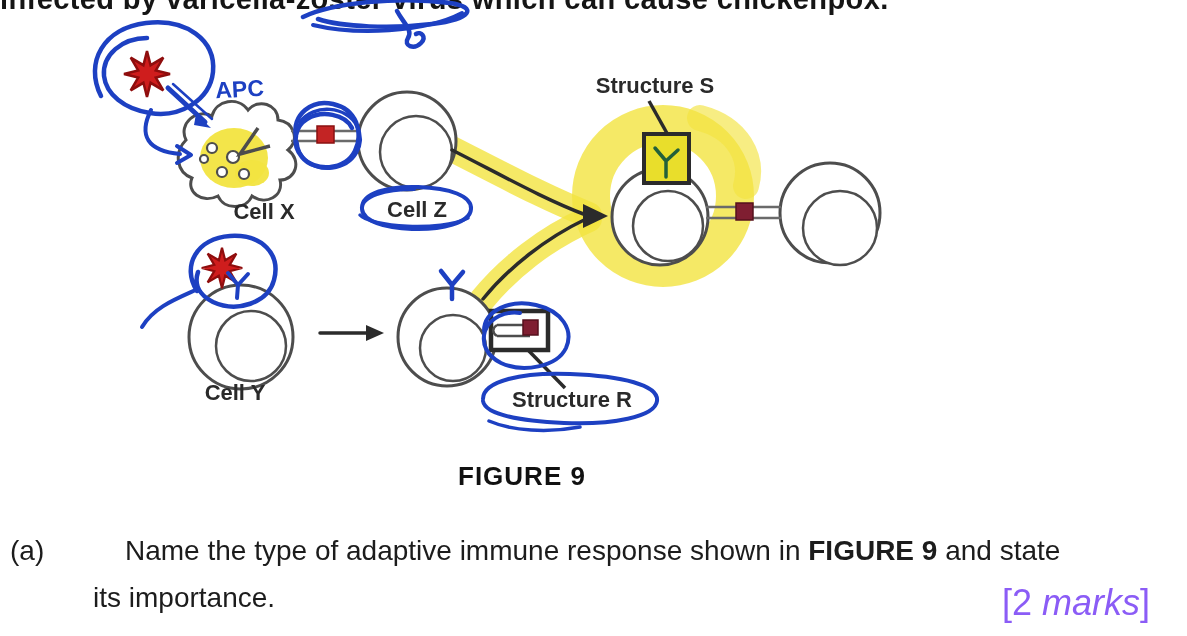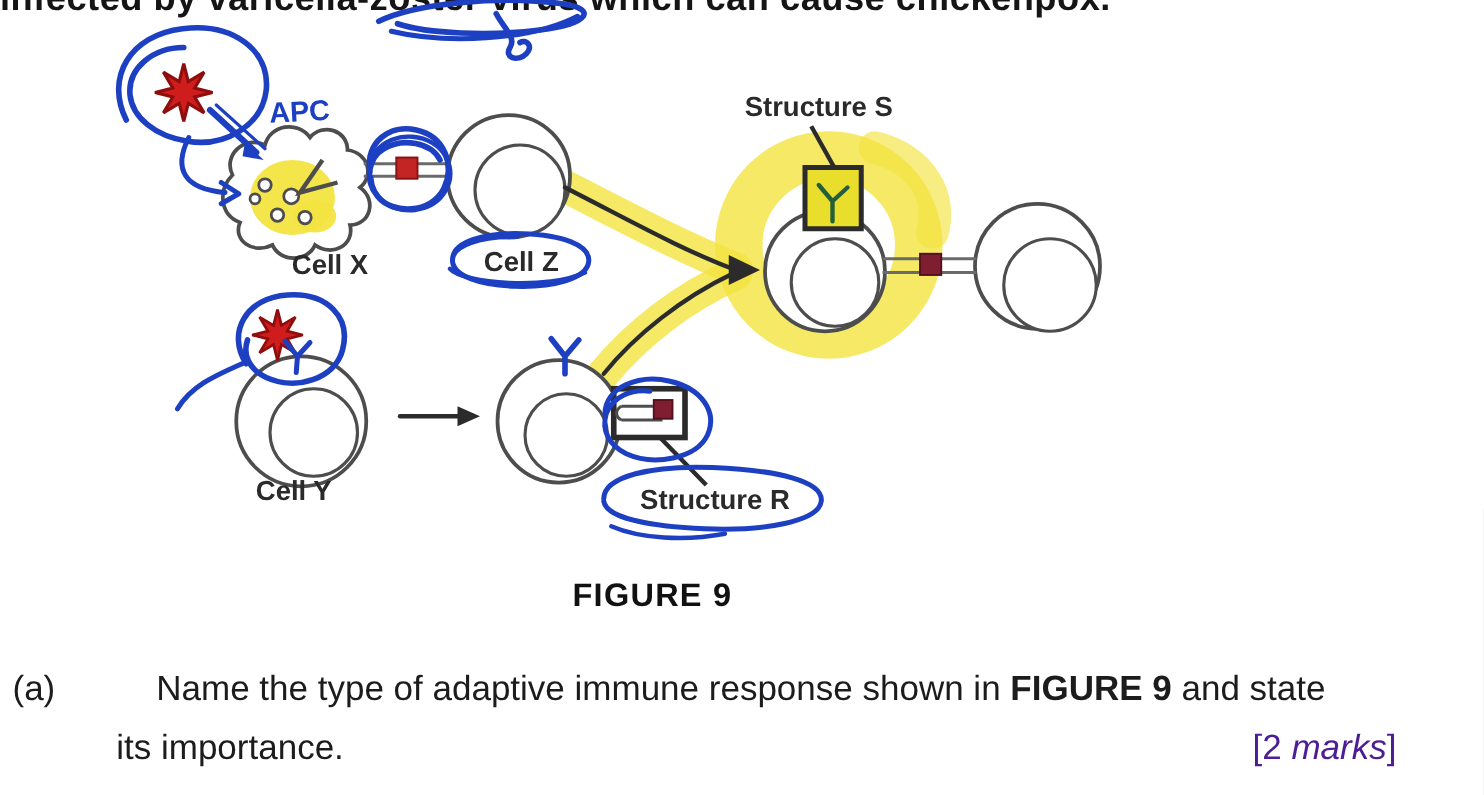--- a/index.html
+++ b/index.html
@@ -6,21 +6,21 @@
   .page{position:relative;width:1187px;height:636px;background:#ffffff;overflow:hidden;
         font-family:"Liberation Sans",sans-serif;}
   .top-cut{position:absolute;left:0px;top:-17px;font-size:29px;font-weight:600;
            letter-spacing:.4px;color:#151515;white-space:nowrap;}
   .diagram{position:absolute;left:0;top:0;}
   .fig-caption{position:absolute;left:458px;top:461px;font-size:26px;font-weight:bold;
                letter-spacing:1px;color:#111;}
   .q-part{position:absolute;left:10px;top:535px;font-size:28px;color:#1c1c1c;}
   .q-line1{position:absolute;left:105px;top:535px;font-size:28px;color:#1c1c1c;white-space:nowrap;margin-left:20px;}
   .q-line2{position:absolute;left:93px;top:582px;font-size:28px;color:#1c1c1c;}
-  .q-marks{position:absolute;left:1002px;top:582px;font-size:28px;color:#4c1d95;}
+  .q-marks{position:absolute;left:1002px;top:582px;font-size:36px;color:#8b5cf6;}
   .b{font-weight:bold;}
   .i{font-style:italic;}
   .diag-label{font-family:"Liberation Sans",sans-serif;font-weight:700;font-size:22px;
               fill:#2a2a2a;text-anchor:middle;}
   .pen-text{font-family:"Liberation Sans",sans-serif;font-weight:700;font-size:23px;
             text-anchor:middle;}
 </style>
 </head>
 <body>
 

